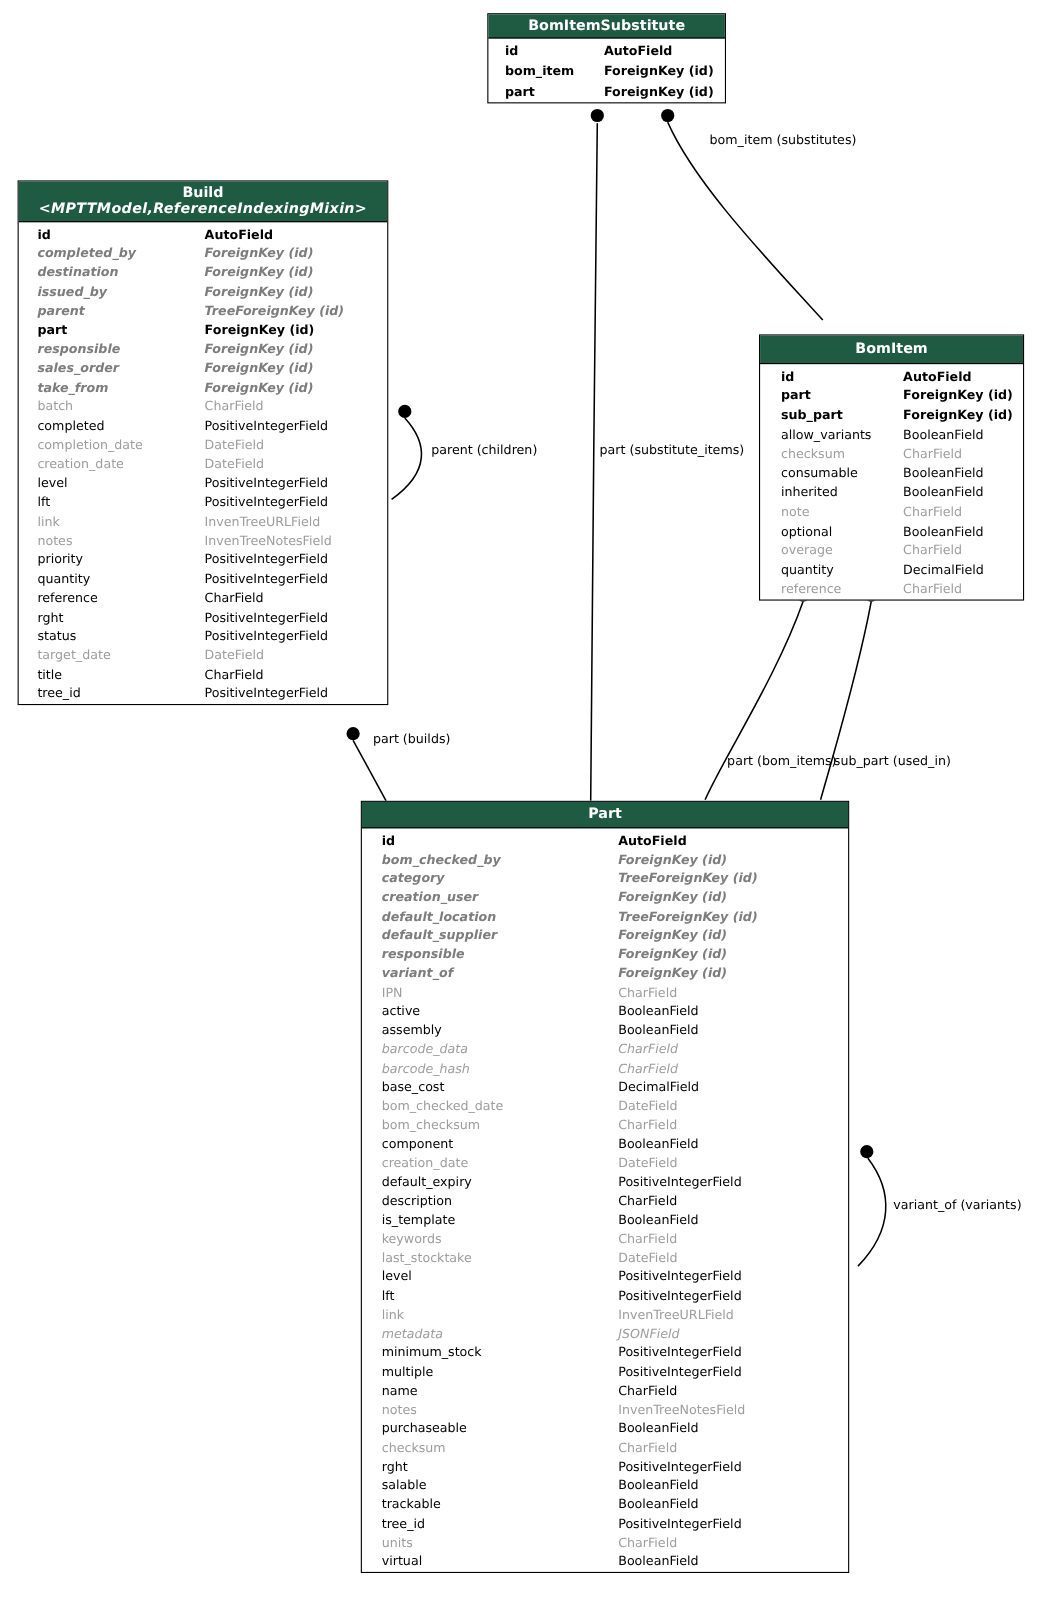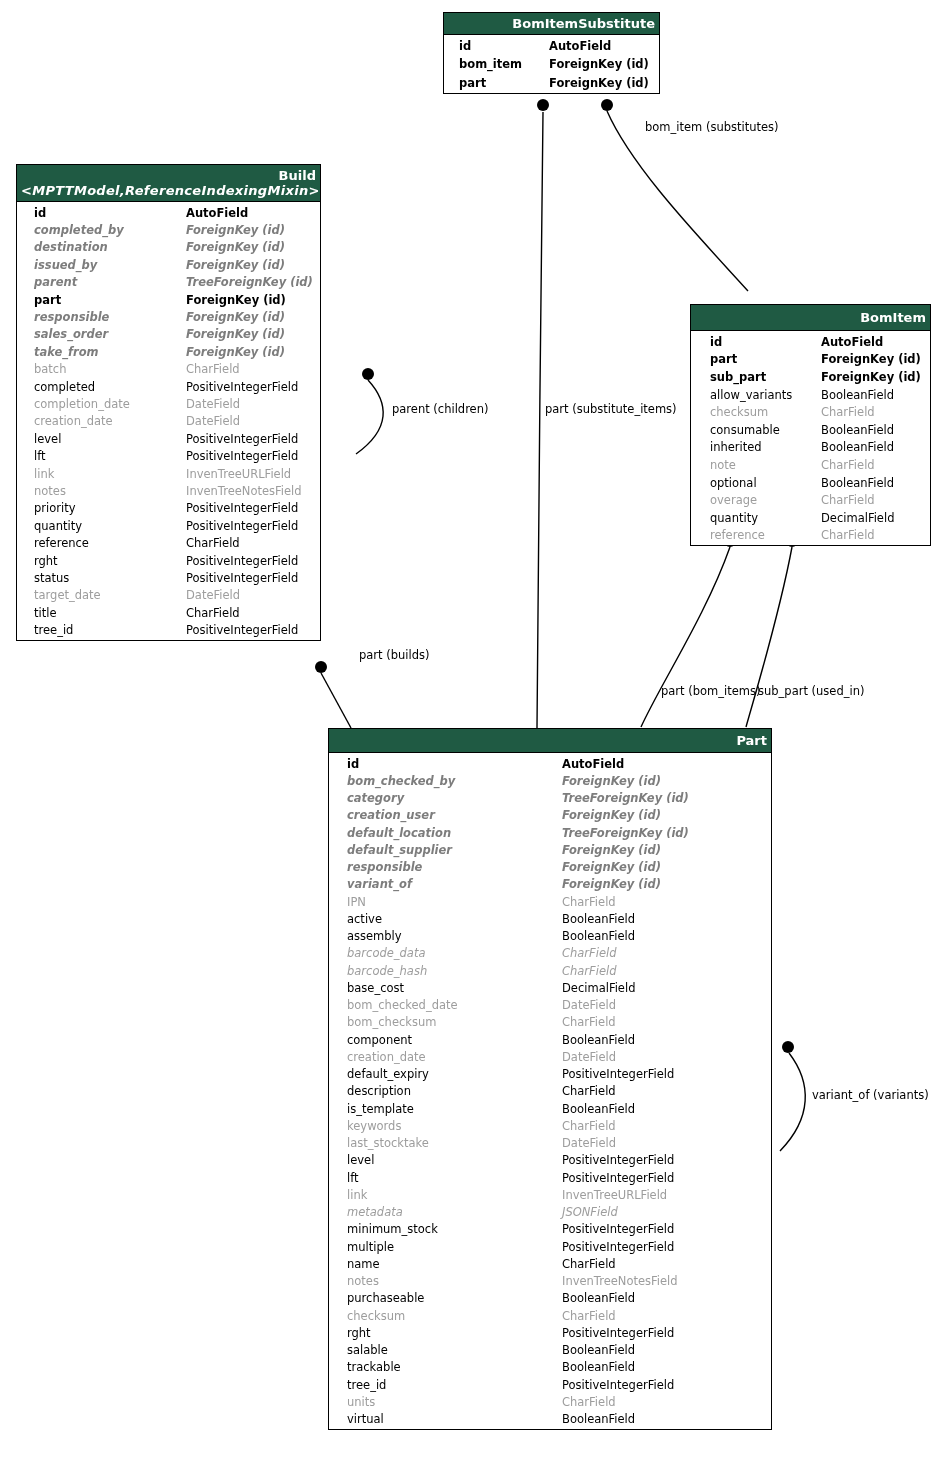--- a/index.html
+++ b/index.html
@@ -10,21 +10,21 @@
   svg.edges { position:absolute; left:0; top:0; width:947px; height:1475px; }
   svg.edges path { fill:none; stroke:#000; stroke-width:1.4; }
   svg.edges circle { fill:#000; stroke:none; }
 
   .edge-label { position:absolute; font-size:11.5px; color:#000; white-space:nowrap; }
 
   .model-table { position:absolute; background:#fff; border:1px solid #000; }
   .t-head {
     background: var(--c-hdr, #1f5a43);
     color: var(--c-hdrtx, #ffffff);
-    text-align:right; font-weight:bold;
+    text-align:center; font-weight:bold;
     border-bottom:1px solid #000;
     padding:3px 4px;
   }
   .t-title { font-size:13px; line-height:15px; }
   .t-sub   { font-size:13px; line-height:15px; font-style:italic; letter-spacing:.3px; white-space:nowrap; }
   .t-sub:empty { display:none; }
   .t-body  { padding-top:2px; padding-bottom:1px; }
   .t-row   { display:flex; align-items:center; height:var(--rh,17.4px); padding-left:var(--pl,16px); font-size:11.5px; white-space:nowrap; }
   .f-name  { width:var(--nw,150px); flex:none; }
   .f-type  { flex:1; }
@@ -61,21 +61,21 @@
     <path d="M792 547 C780 612 757 688 746 727"></path>
     <circle cx="792" cy="541" r="6"></circle>
 
     <path d="M789 1053 C812 1083 812 1118 780 1151"></path>
     <circle cx="788" cy="1047" r="6"></circle>
   </svg>
 
   <div class="edge-label" style="left:645px; top:120px;">bom_item (substitutes)</div>
   <div class="edge-label" style="left:545px; top:402px;">part (substitute_items)</div>
   <div class="edge-label" style="left:392px; top:402px;">parent (children)</div>
-  <div class="edge-label" style="left:339px; top:648px;margin-left:20px;">part (builds)</div>
+  <div class="edge-label" style="left:339px; top:664px;">part (builds)</div>
   <div class="edge-label" style="left:661px; top:684px;">part (bom_items)</div>
   <div class="edge-label" style="left:758px; top:684px;">sub_part (used_in)</div>
   <div class="edge-label" style="left:812px; top:1088px;">variant_of (variants)</div>
 
   <div class="model-table" style="left:443px; top:12px; width:217px; --rh:18.3px; --pl:15px; --nw:90px;">
     <div class="t-head">
       <div class="t-title">BomItemSubstitute</div>
     </div>
     <div class="t-body">
         <div class="t-row s-b">
@@ -86,21 +86,21 @@
           <span class="f-name">bom_item</span>
           <span class="f-type">ForeignKey (id)</span>
         </div>
         <div class="t-row s-b">
           <span class="f-name">part</span>
           <span class="f-type">ForeignKey (id)</span>
         </div>
       </div>
   </div>
 
-  <div class="model-table" style="left:16px; top:164px; width:305px; --rh:17.4px; --pl:17px; --nw:152px;">
+  <div class="model-table" style="left:16px; top:164px; width:337px; --rh:17.4px; --pl:17px; --nw:152px;">
     <div class="t-head">
       <div class="t-title">Build</div>
       <div class="t-sub">&lt;MPTTModel,ReferenceIndexingMixin&gt;</div>
     </div>
     <div class="t-body">
         <div class="t-row s-b">
           <span class="f-name">id</span>
           <span class="f-type">AutoField</span>
         </div>
         <div class="t-row s-bg">

